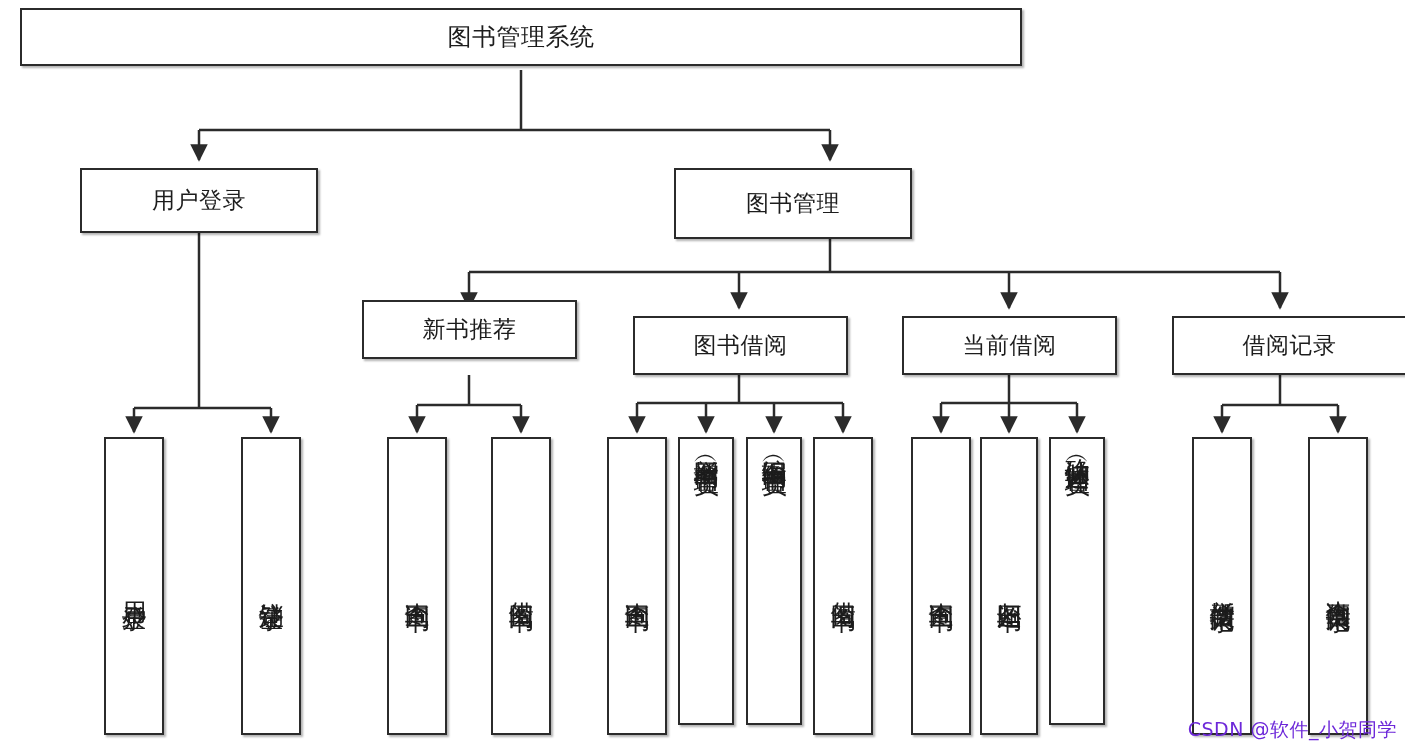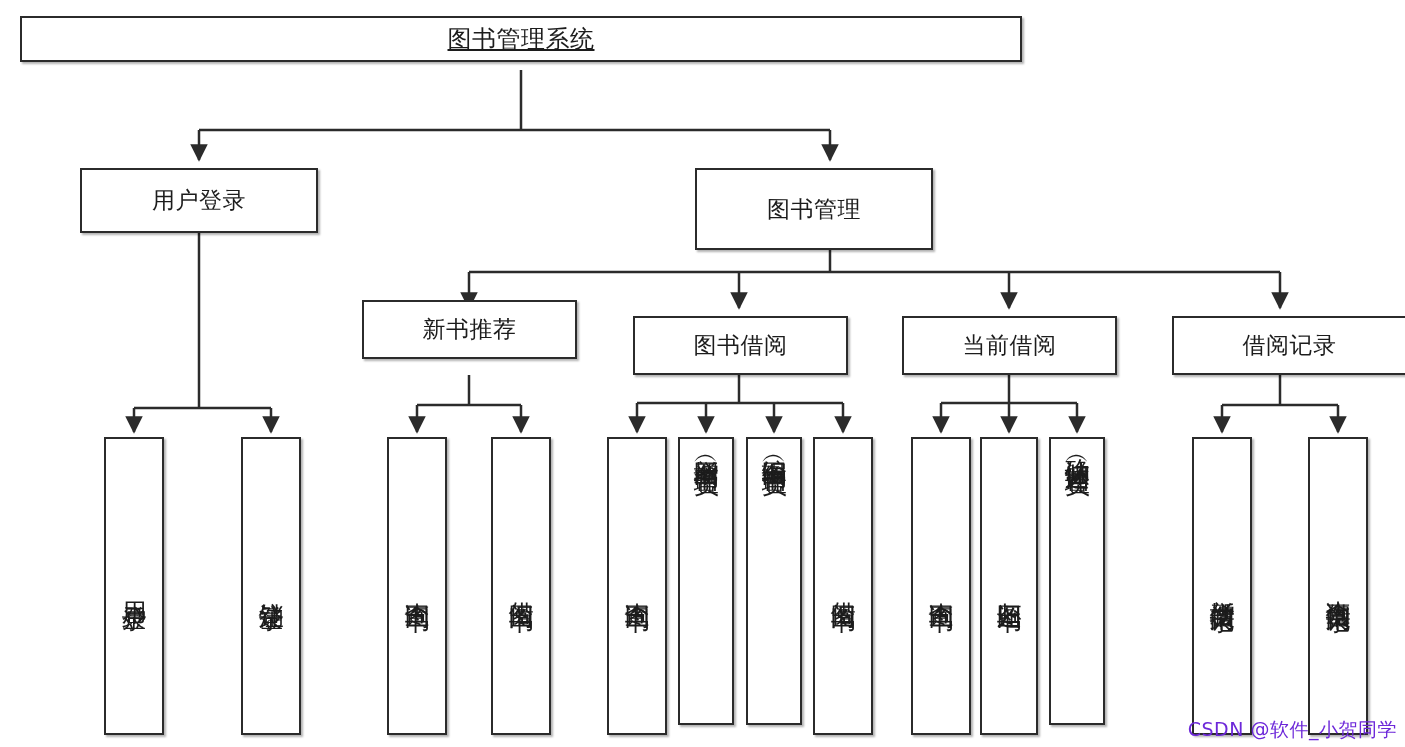--- a/index.html
+++ b/index.html
@@ -126,28 +126,28 @@
       <path d="M 1009 403 L 1009 432" marker-end="url(#arrow)"></path>
       <path d="M 1077 403 L 1077 432" marker-end="url(#arrow)"></path>
 
       <path d="M 1280 375 L 1280 405"></path>
       <path d="M 1222 405 L 1338 405"></path>
       <path d="M 1222 405 L 1222 432" marker-end="url(#arrow)"></path>
       <path d="M 1338 405 L 1338 432" marker-end="url(#arrow)"></path>
     </g>
   </svg>
 
-  <div class="node horiz root" style="left:20px; top:16px; width:1002px; height:46px;text-decoration:underline;">
+  <div class="node horiz root" style="left:20px; top:8px; width:1002px; height:58px;">
     <span class="label">图书管理系统</span>
   </div>
 
   <div class="node horiz" style="left:80px; top:168px; width:238px; height:65px;">
     <span class="label">用户登录</span>
   </div>
-  <div class="node horiz" style="left:695px; top:168px; width:238px; height:82px;">
+  <div class="node horiz" style="left:674px; top:168px; width:238px; height:71px;">
     <span class="label">图书管理</span>
   </div>
 
   <div class="node horiz" style="left:362px; top:300px; width:215px; height:59px;">
     <span class="label">新书推荐</span>
   </div>
   <div class="node horiz" style="left:633px; top:316px; width:215px; height:59px;">
     <span class="label">图书借阅</span>
   </div>
   <div class="node horiz" style="left:902px; top:316px; width:215px; height:59px;">

